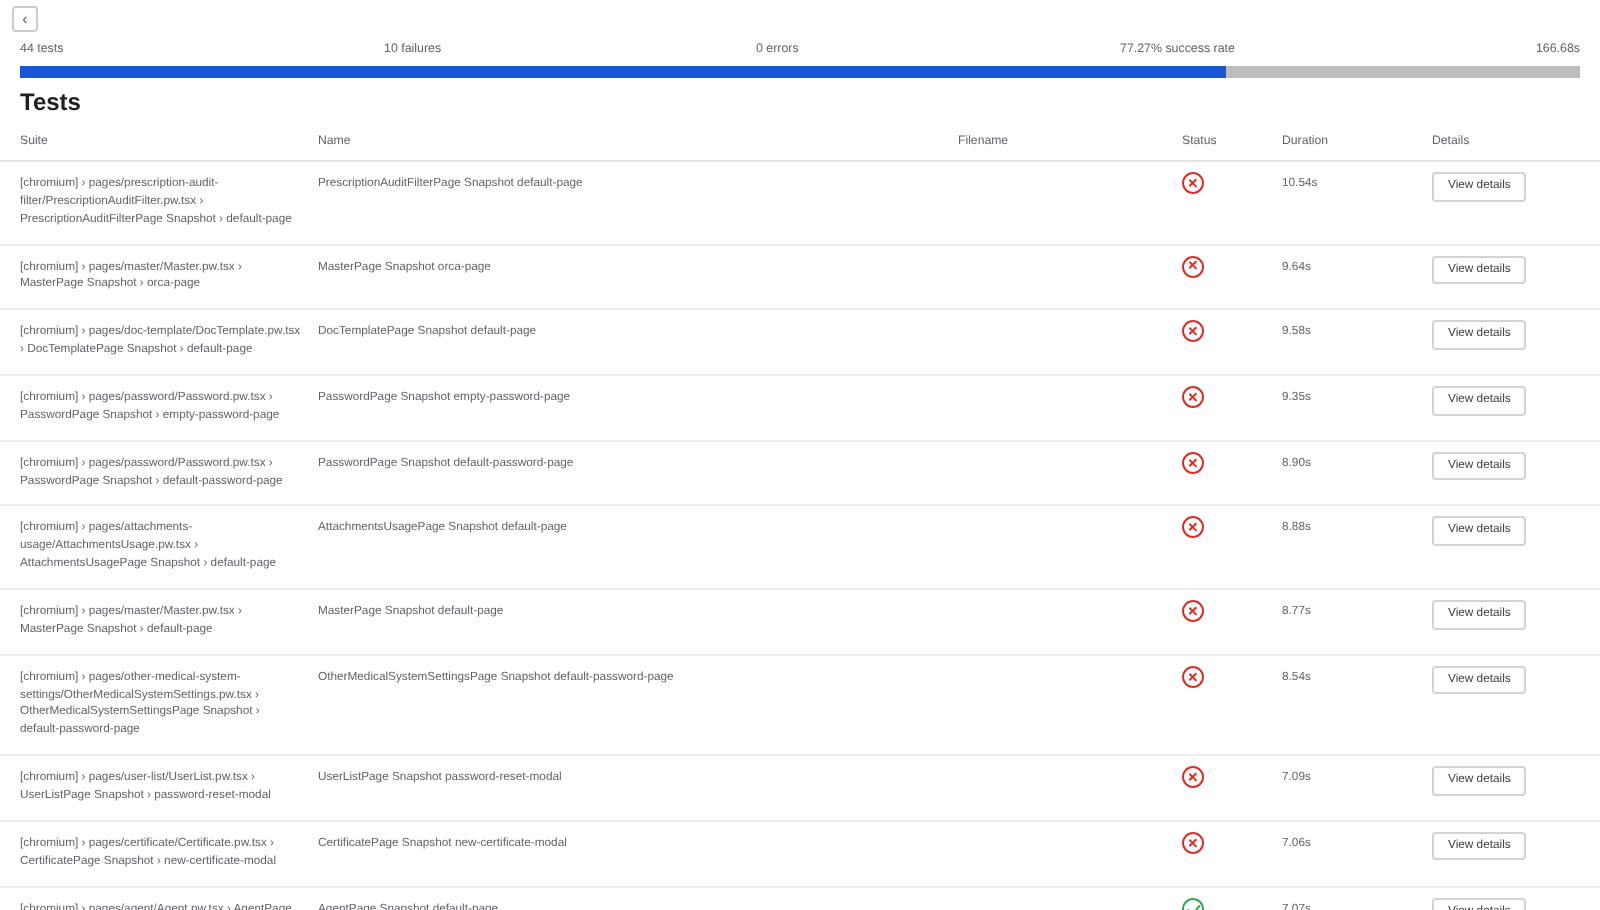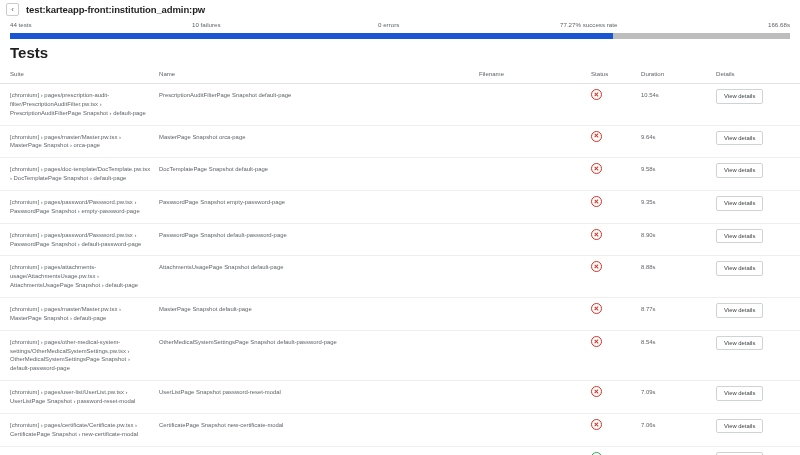--- a/index.html
+++ b/index.html
@@ -67,21 +67,21 @@
     background: #bdbdbd;
     overflow: hidden;
   }
   .progress-fill {
     height: 100%;
     background: #1a56d4;
   }
 
   
   .section-title {
-    font-size: 15px;
+    font-size: 12px;
     font-weight: bold;
     color: #1f1f1f;
     padding: 6px 10px 4px 10px;
   }
 
   
   .tbl {
     width: 100%;
     border-collapse: collapse;
     table-layout: fixed;
@@ -165,21 +165,20 @@
     white-space: nowrap;
   }
 </style>
 </head>
 <body>
 
 <div class="topbar">
   <button class="back-btn">
     <span>‹</span>
   </button>
-  <div class="run-title">test:karteapp-front:institution_admin:pw</div>
 </div>
 
 <div class="summary">
   <div class="stat stat-tests">44 tests</div>
   <div class="stat stat-failures">10 failures</div>
   <div class="stat stat-errors">0 errors</div>
   <div class="stat stat-rate">77.27% success rate</div>
   <div class="stat stat-duration">166.68s</div>
   <div class="progress-wrap">
     <div class="progress-fill" style="width: 77.27%;"></div>

